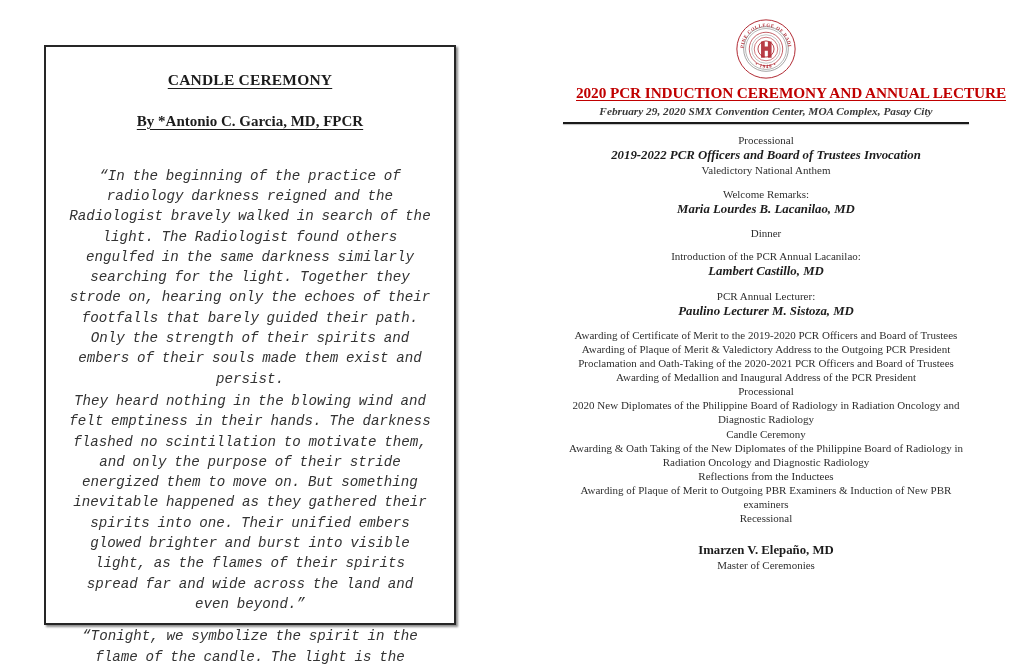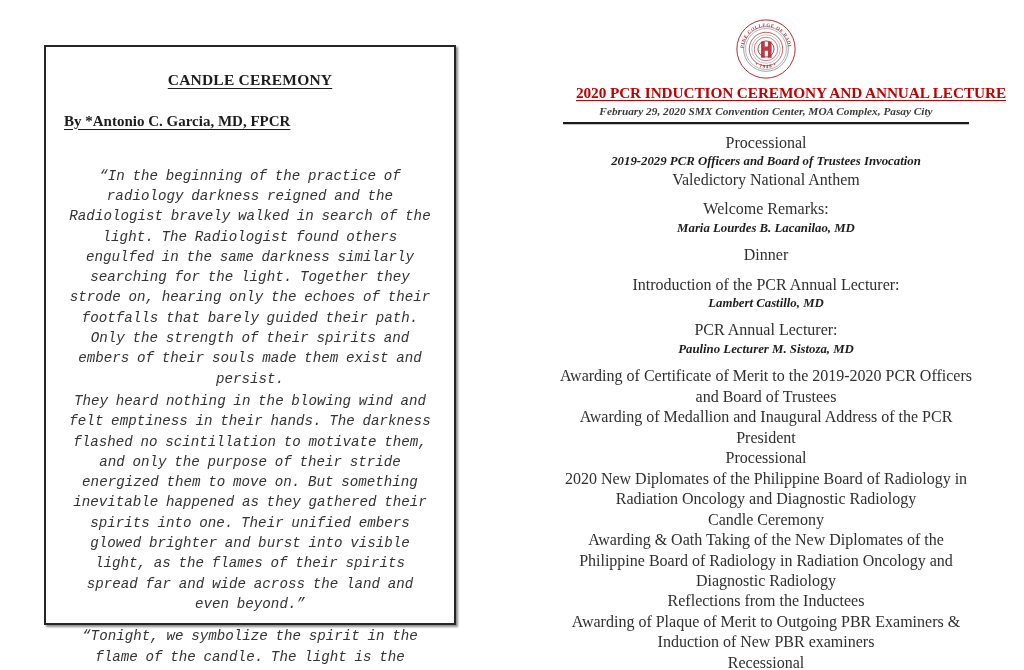--- a/index.html
+++ b/index.html
@@ -35,20 +35,21 @@
     font-weight: bold;
     font-size: 15.5px;
     letter-spacing: 0.2px;
     color: #1c1c1c;
     text-decoration: underline;
     text-underline-offset: 3px;
     margin: 6px 0 0 0;
     line-height: 1.4;
   }
   .ceremony-byline {
+    text-align: center;
     font-weight: bold;
     font-size: 15px;
     color: #1c1c1c;
     text-decoration: underline;
     text-underline-offset: 3px;
     margin: 20px 0 0 0;
     line-height: 1.4;
   }
   .ceremony-body {
     margin-top: 34px;
@@ -119,21 +120,21 @@
     width: 406px;
     box-shadow: 0 1px 1px rgba(0,0,0,0.25);
   }
 
   
   #program-list {
     margin-top: 9px;
   }
   .prog-line {
     text-align: center;
-    font-size: 16px;
+    font-size: 11px;
     line-height: 1.28;
     color: #2f2f2f;
   }
   .prog-line.name {
     font-weight: bold;
     font-style: italic;
     font-size: 12.8px;
     color: #1c1c1c;
   }
   .prog-line.plain-name {
@@ -194,48 +195,54 @@
 
   <div class="program-title">2020 PCR INDUCTION CEREMONY AND ANNUAL LECTURE</div>
   <div class="program-subtitle">February 29, 2020 SMX Convention Center, MOA Complex, Pasay City</div>
   <div class="rule"></div>
 
   <div id="program-list">
       <div class="prog-group run">
         <div class="prog-line">Processional</div>
       </div>
       <div class="prog-group run">
-        <div class="prog-line name">2019-2029 PCR Officers and Board of Trustees Invocation</div>
+        <div class="prog-line name">2019-2022 PCR Officers and Board of Trustees Invocation</div>
       </div>
       <div class="prog-group">
         <div class="prog-line">Valedictory National Anthem</div>
       </div>
       <div class="prog-group run">
         <div class="prog-line">Welcome Remarks:</div>
       </div>
       <div class="prog-group">
         <div class="prog-line name">Maria Lourdes B. Lacanilao, MD</div>
       </div>
       <div class="prog-group">
         <div class="prog-line">Dinner</div>
       </div>
       <div class="prog-group run">
-        <div class="prog-line">Introduction of the PCR Annual Lecturer:</div>
+        <div class="prog-line">Introduction of the PCR Annual Lacanilao:</div>
       </div>
       <div class="prog-group">
         <div class="prog-line name">Lambert Castillo, MD</div>
       </div>
       <div class="prog-group run">
         <div class="prog-line">PCR Annual Lecturer:</div>
       </div>
       <div class="prog-group">
         <div class="prog-line name">Paulino Lecturer M. Sistoza, MD</div>
       </div>
       <div class="prog-group run">
         <div class="prog-line">Awarding of Certificate of Merit to the 2019-2020 PCR Officers and Board of Trustees</div>
+      </div>
+      <div class="prog-group run">
+        <div class="prog-line">Awarding of Plaque of Merit &amp; Valedictory Address to the Outgoing PCR President</div>
+      </div>
+      <div class="prog-group run">
+        <div class="prog-line">Proclamation and Oath-Taking of the 2020-2021 PCR Officers and Board of Trustees</div>
       </div>
       <div class="prog-group run">
         <div class="prog-line">Awarding of Medallion and Inaugural Address of the PCR President</div>
       </div>
       <div class="prog-group run">
         <div class="prog-line">Processional</div>
       </div>
       <div class="prog-group run">
         <div class="prog-line">2020 New Diplomates of the Philippine Board of Radiology in Radiation Oncology and Diagnostic Radiology</div>
       </div>

